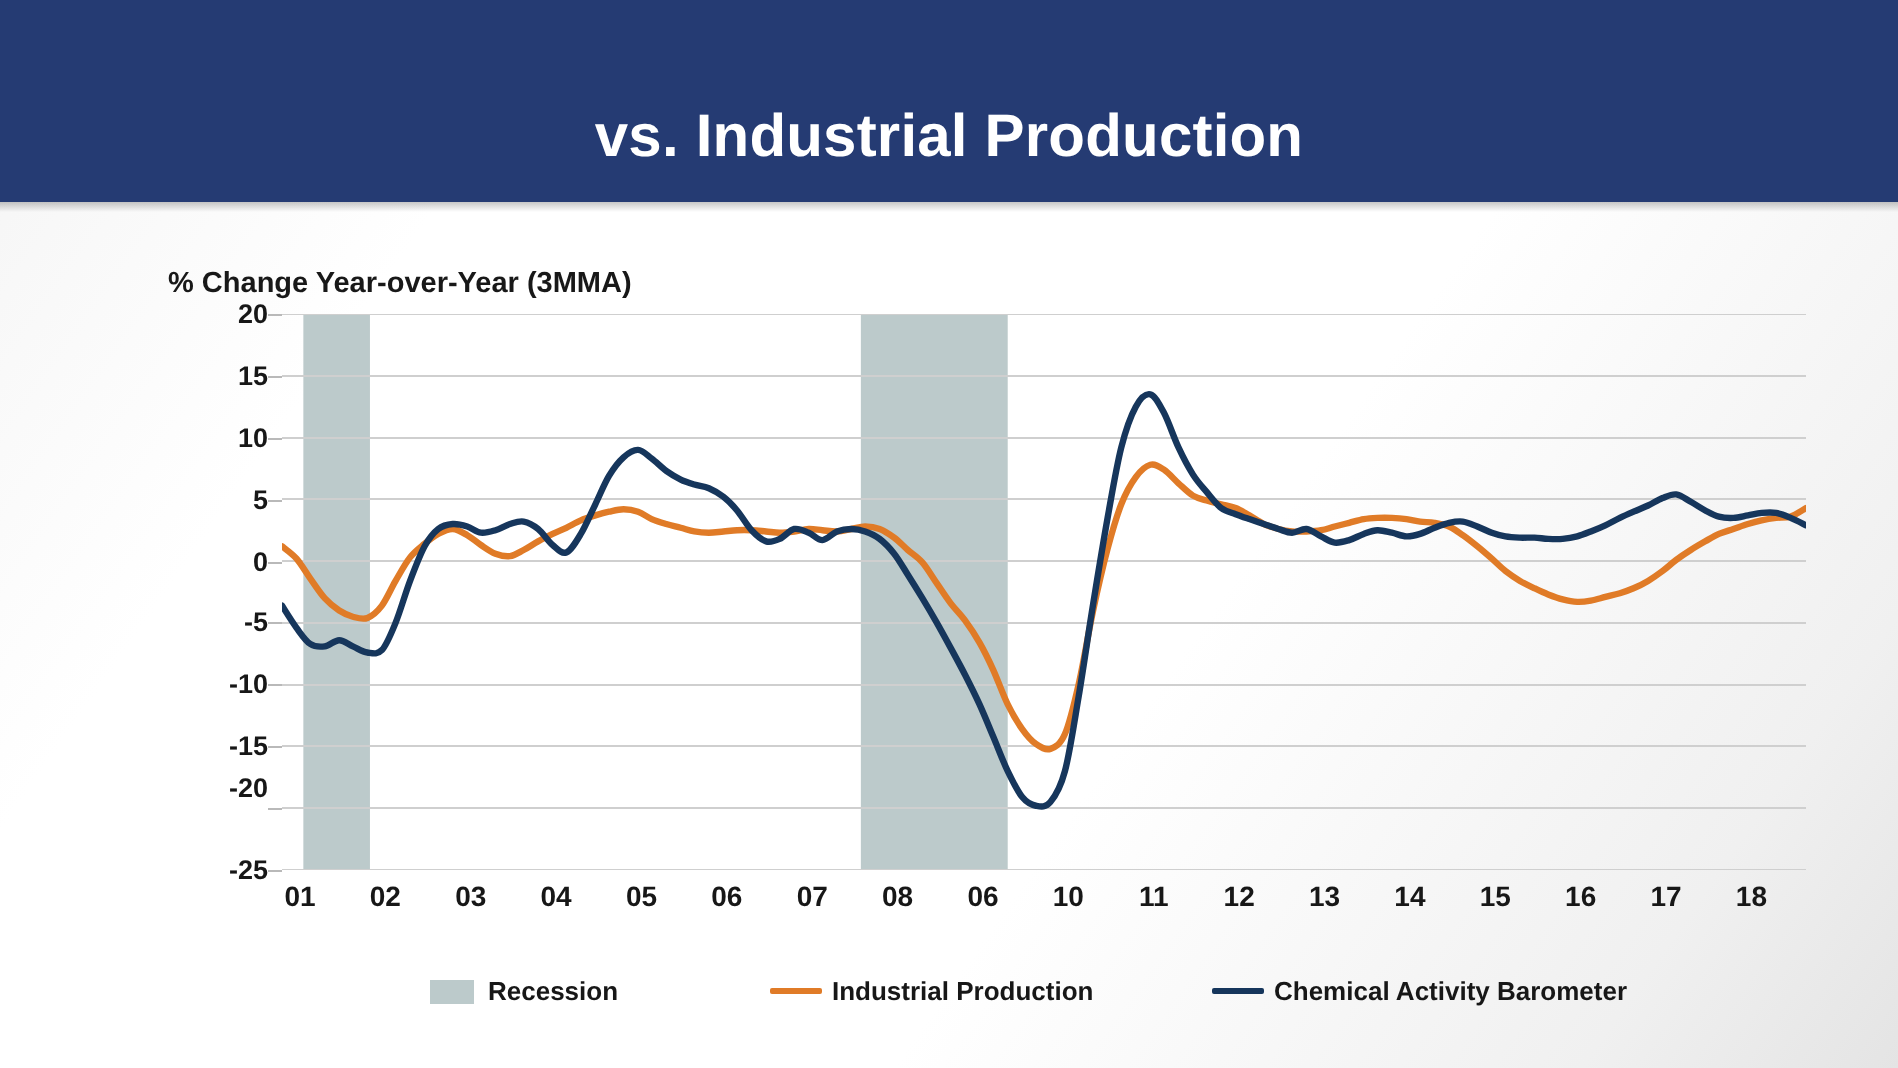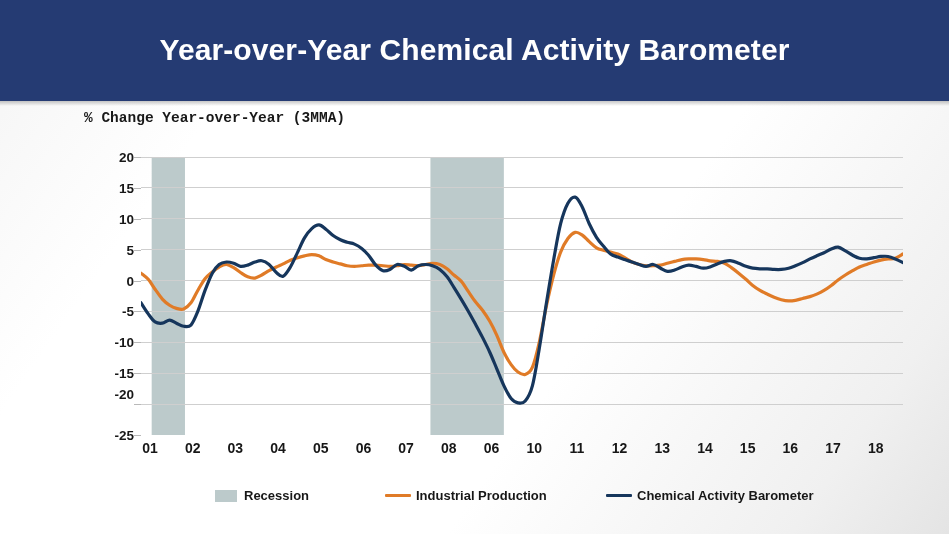--- a/index.html
+++ b/index.html
@@ -46,26 +46,25 @@
   }
   
   #chart-area {
     position: absolute;
     left: 0; top: 106px;
     width: 949px;
     height: 428px;
   }
   #axis-title {
     position: absolute;
-    left: 84px; top: 4px;
+    left: 84px; top: 28px;
     font-size: 14.5px;
     font-weight: bold;
     color: #181818;
     white-space: nowrap;
-    font-family: Liberation Mono, monospace;
   }
   
   #plot {
     position: absolute;
     left: 141px;
     top: 51px;
     width: 762px;
     height: 278px;
   }
   #plot-svg { display: block; }
@@ -152,21 +151,22 @@
     border-radius: 1px;
   }
 </style>
 </head>
 <body>
 
 <div id="page">
 
   <div id="title-banner">
     <div class="title-text">
-      <span>Year-over-Year Chemical Activity Barometer</span><br>
+      <br>
+      <span>vs. Industrial Production</span>
     </div>
   </div>
   <div id="banner-shadow"></div>
 
   <div id="chart-area">
 
     <div id="axis-title">% Change Year-over-Year (3MMA)</div>
 
     <div id="y-axis-labels">
         <div class="ytick" style="top: 0px;">20</div>

